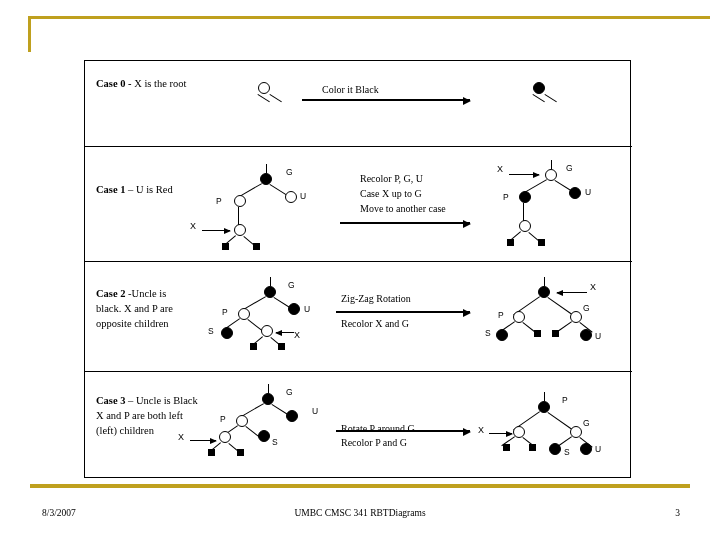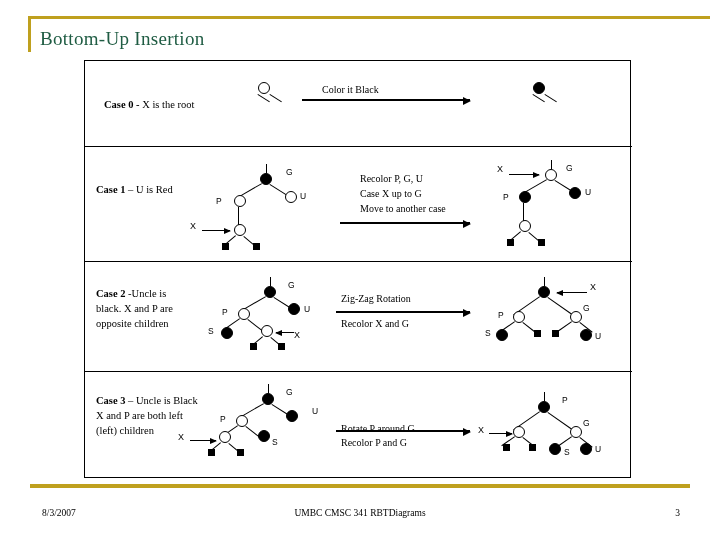--- a/index.html
+++ b/index.html
@@ -66,29 +66,28 @@
 </style>
 </head>
 <body>
 
 <div class="slide">
 
   <div class="gold-top"></div>
   <div class="gold-top-tick"></div>
   <div class="gold-bottom"></div>
 
-  <div class="title">Bottom-Up Insertion</div>
 
   <div class="tbl">
     <div class="rowdiv r1"></div>
     <div class="rowdiv r2"></div>
     <div class="rowdiv r3"></div>
   </div>
 
-  <div class="case-label" style="left:96px;top:97px;margin-left:8px;">
+  <div class="case-label" style="left:96px;top:76px;">
     <b>Case 0 -</b>
     <span>X is the root</span>
   </div>
 
   <div>
     <div class="node" style="left:258px;top:82px;"></div>
     <div class="edge" style="left:258px;top:94px;width:14px;transform:rotate(32deg);"></div>
     <div class="edge" style="left:270px;top:94px;width:14px;transform:rotate(32deg);"></div>
   </div>
 

